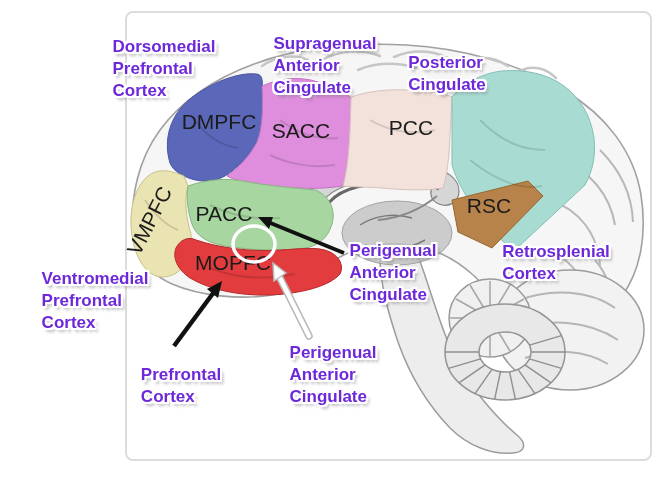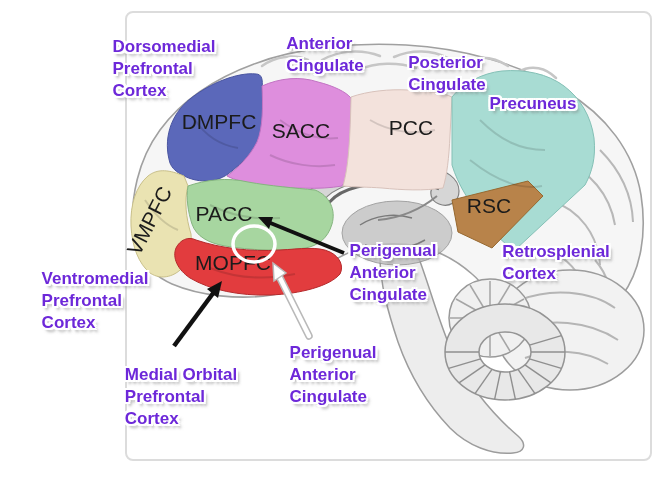--- a/index.html
+++ b/index.html
@@ -161,46 +161,43 @@
       <polygon points="273,263 286,273 274,281" fill="#ffffff" stroke="#b9b9b9" stroke-width="1.5"></polygon>
     </g>
   </svg>
 
   <div class="lbl" style="left:164px;top:36px">
     <div>Dorsomedial</div>
     <div>Prefrontal</div>
     <div>Cortex</div>
   </div>
   <div class="lbl" style="left:325px;top:33px">
+    <div>Supragenual</div>
     <div>Anterior</div>
     <div>Cingulate</div>
   </div>
   <div class="lbl" style="left:447px;top:52px">
     <div>Posterior</div>
     <div>Cingulate</div>
-  </div>
-  <div class="lbl" style="left:533px;top:93px">
-    <div>Precuneus</div>
   </div>
   <div class="lbl" style="left:393px;top:240px">
     <div>Perigenual</div>
     <div>Anterior</div>
     <div>Cingulate</div>
   </div>
   <div class="lbl" style="left:556px;top:241px">
     <div>Retrosplenial</div>
     <div>Cortex</div>
   </div>
   <div class="lbl" style="left:95px;top:268px">
     <div>Ventromedial</div>
     <div>Prefrontal</div>
     <div>Cortex</div>
   </div>
   <div class="lbl" style="left:181px;top:364px">
-    <div>Medial Orbital</div>
     <div>Prefrontal</div>
     <div>Cortex</div>
   </div>
   <div class="lbl" style="left:333px;top:342px">
     <div>Perigenual</div>
     <div>Anterior</div>
     <div>Cingulate</div>
   </div>
 </div>
 

